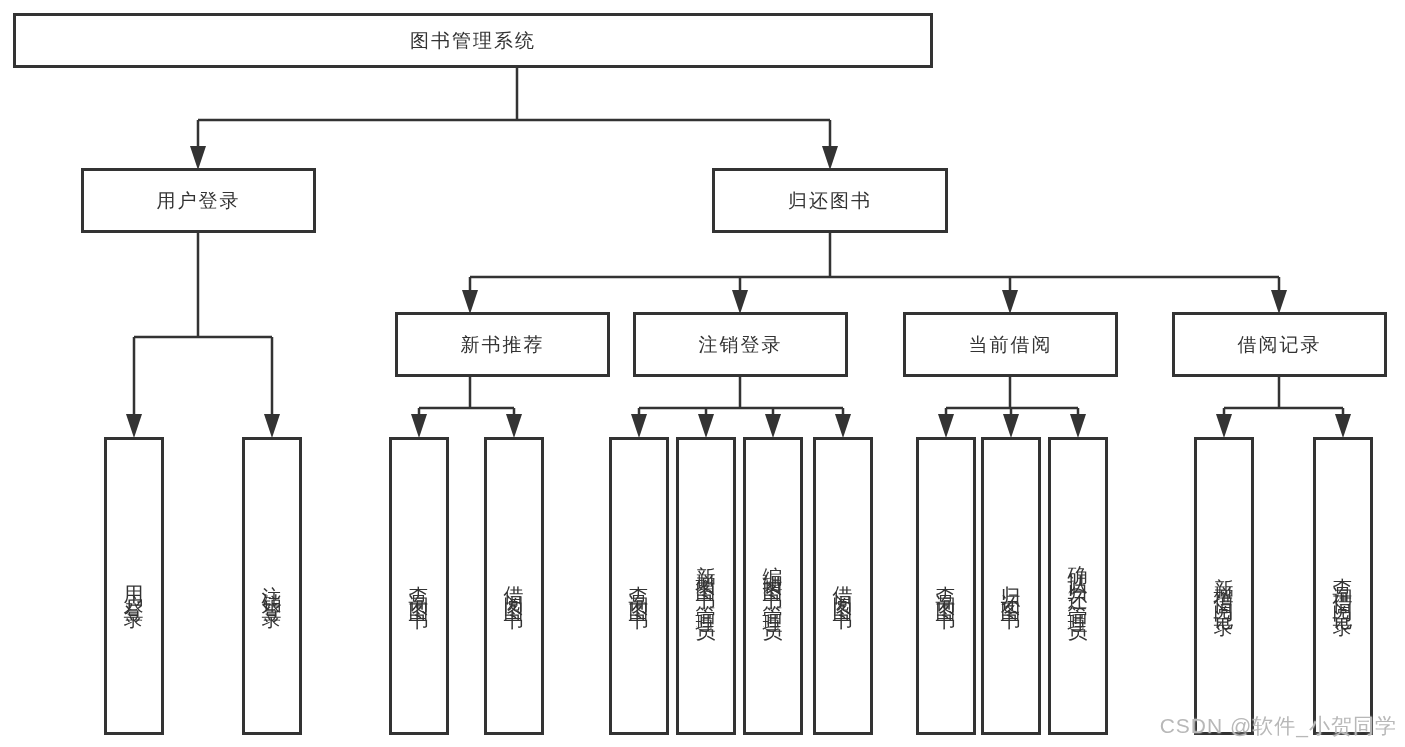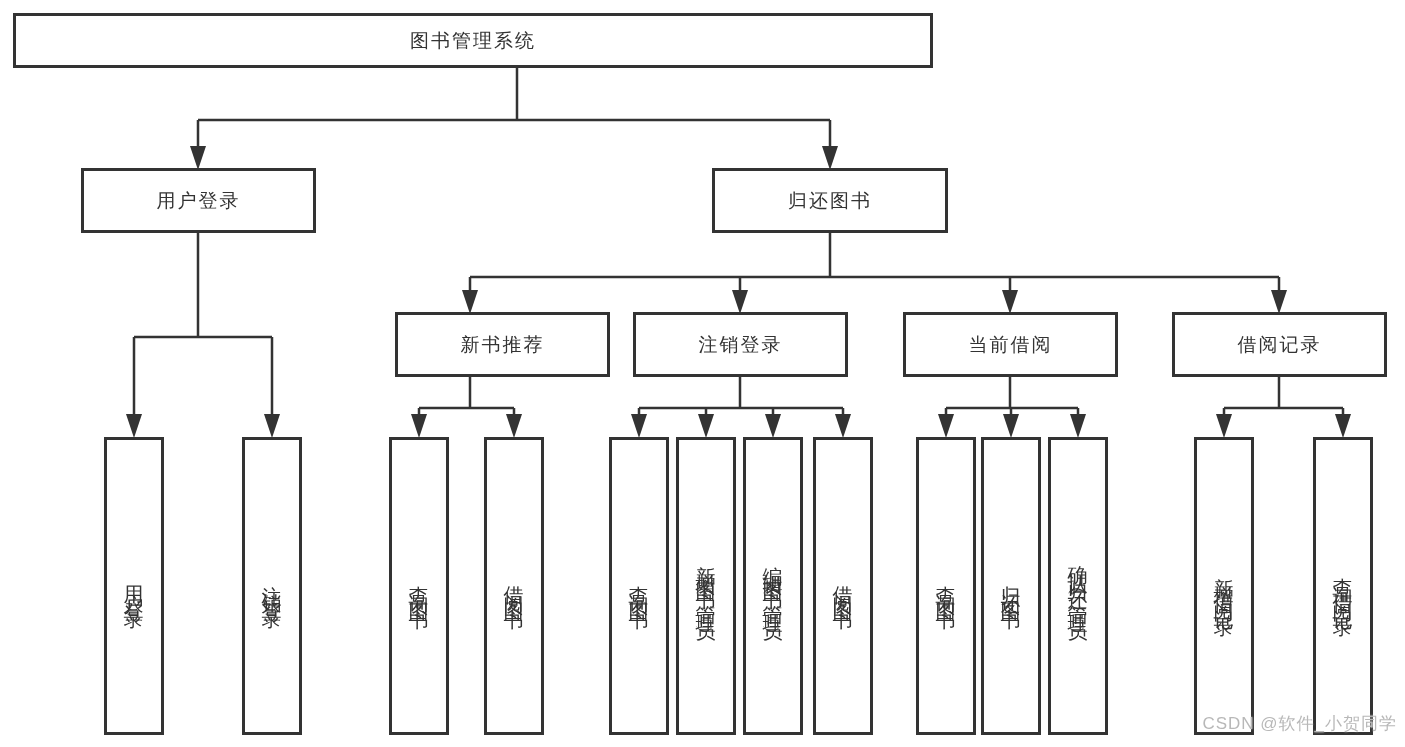--- a/index.html
+++ b/index.html
@@ -33,21 +33,21 @@
     writing-mode:vertical-rl;
     text-orientation:mixed;
     font-size:20px;
     letter-spacing:8px;
     line-height:1;
   }
   .watermark {
     position:absolute;
     right:8px;
     top:712px;
-    font-size:17px;
+    font-size:21px;
     color:#b8b8b8;
     letter-spacing:1px;
     text-shadow:0 0 2px #ffffff;
     white-space:nowrap;
   }
 </style>
 </head>
 <body>
 
 <div class="canvas">

